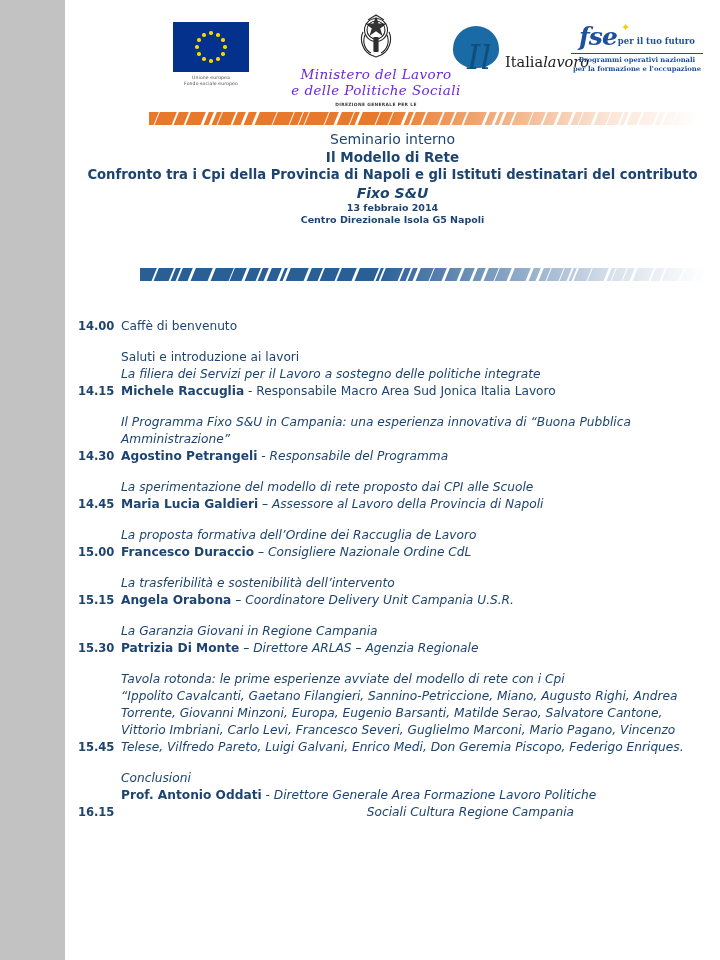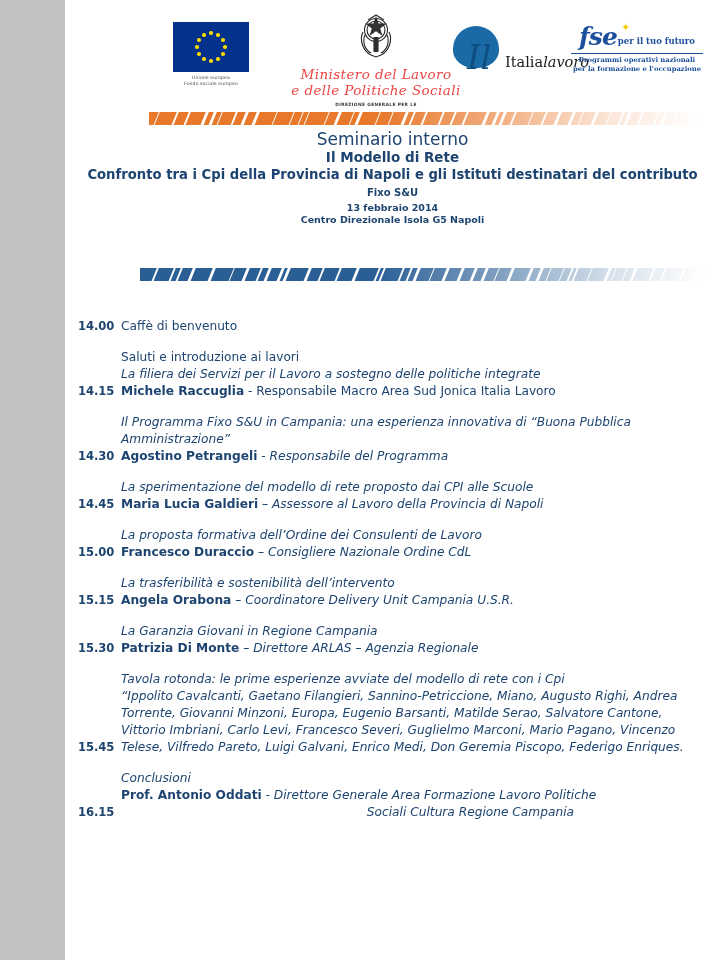--- a/index.html
+++ b/index.html
@@ -71,21 +71,21 @@
     width: 54px; height: 54px;
     margin: 0 auto 2px;
     position: relative;
   }
   .min-emblem svg { display: block; }
   .min-t1 {
     font-family: "DejaVu Serif", serif;
     font-style: italic;
     font-size: 13.5px;
     line-height: 16px;
-    color: #ef4444;
+    color: #6d28d9;
     letter-spacing: .4px;
   }
   .min-t2 {
     margin-top: 4px;
     font-size: 4.4px;
     line-height: 6.2px;
     color: #3a3a3a;
     letter-spacing: .35px;
     text-transform: uppercase;
     font-weight: bold;
@@ -203,24 +203,24 @@
 
   
   .titleblock {
     position: absolute;
     left: 0; top: 130px;
     width: 655px;
     text-align: center;
     color: #1d4470;
     font-family: "DejaVu Sans", sans-serif;
   }
-  .t-line1 { font-size: 17px; line-height: 18px; font-weight: normal; }
+  .t-line1 { font-size: 14px; line-height: 18px; font-weight: normal; }
   .t-line2 { font-size: 13.5px; line-height: 18px; font-weight: bold; }
   .t-line3 { font-size: 13.2px; line-height: 18px; font-weight: bold; }
-  .t-line4 { font-size: 10px; line-height: 18px; font-weight: bold; }
+  .t-line4 { font-size: 14px; line-height: 18px; font-weight: bold; font-style: italic; }
   .t-small { font-size: 9.5px; line-height: 12.4px; font-weight: bold; }
 
   
   .agenda {
     position: absolute;
     left: 0; top: 318px;
     width: 655px;
     color: #1d4470;
   }
   .item {
@@ -459,21 +459,21 @@
       <div class="item">
         <div class="item-time">14.45</div>
         <div class="item-body">
           <span class="ln it">La sperimentazione del modello di rete proposto dai CPI alle Scuole</span>
           <span class="ln"><b>Maria Lucia Galdieri</b><i> – Assessore  al Lavoro  della Provincia di Napoli</i></span>
         </div>
       </div>
       <div class="item">
         <div class="item-time">15.00</div>
         <div class="item-body">
-          <span class="ln it">La proposta formativa dell’Ordine dei Consulenti de Lavoro</span>
+          <span class="ln it">La proposta formativa dell’Ordine dei Raccuglia de Lavoro</span>
           <span class="ln"><b>Francesco Duraccio</b><i> – Consigliere Nazionale Ordine CdL</i></span>
         </div>
       </div>
       <div class="item">
         <div class="item-time">15.15</div>
         <div class="item-body">
           <span class="ln it">La trasferibilità e sostenibilità dell’intervento</span>
           <span class="ln"><b>Angela Orabona</b><i> – Coordinatore Delivery Unit Campania U.S.R.</i></span>
         </div>
       </div>

